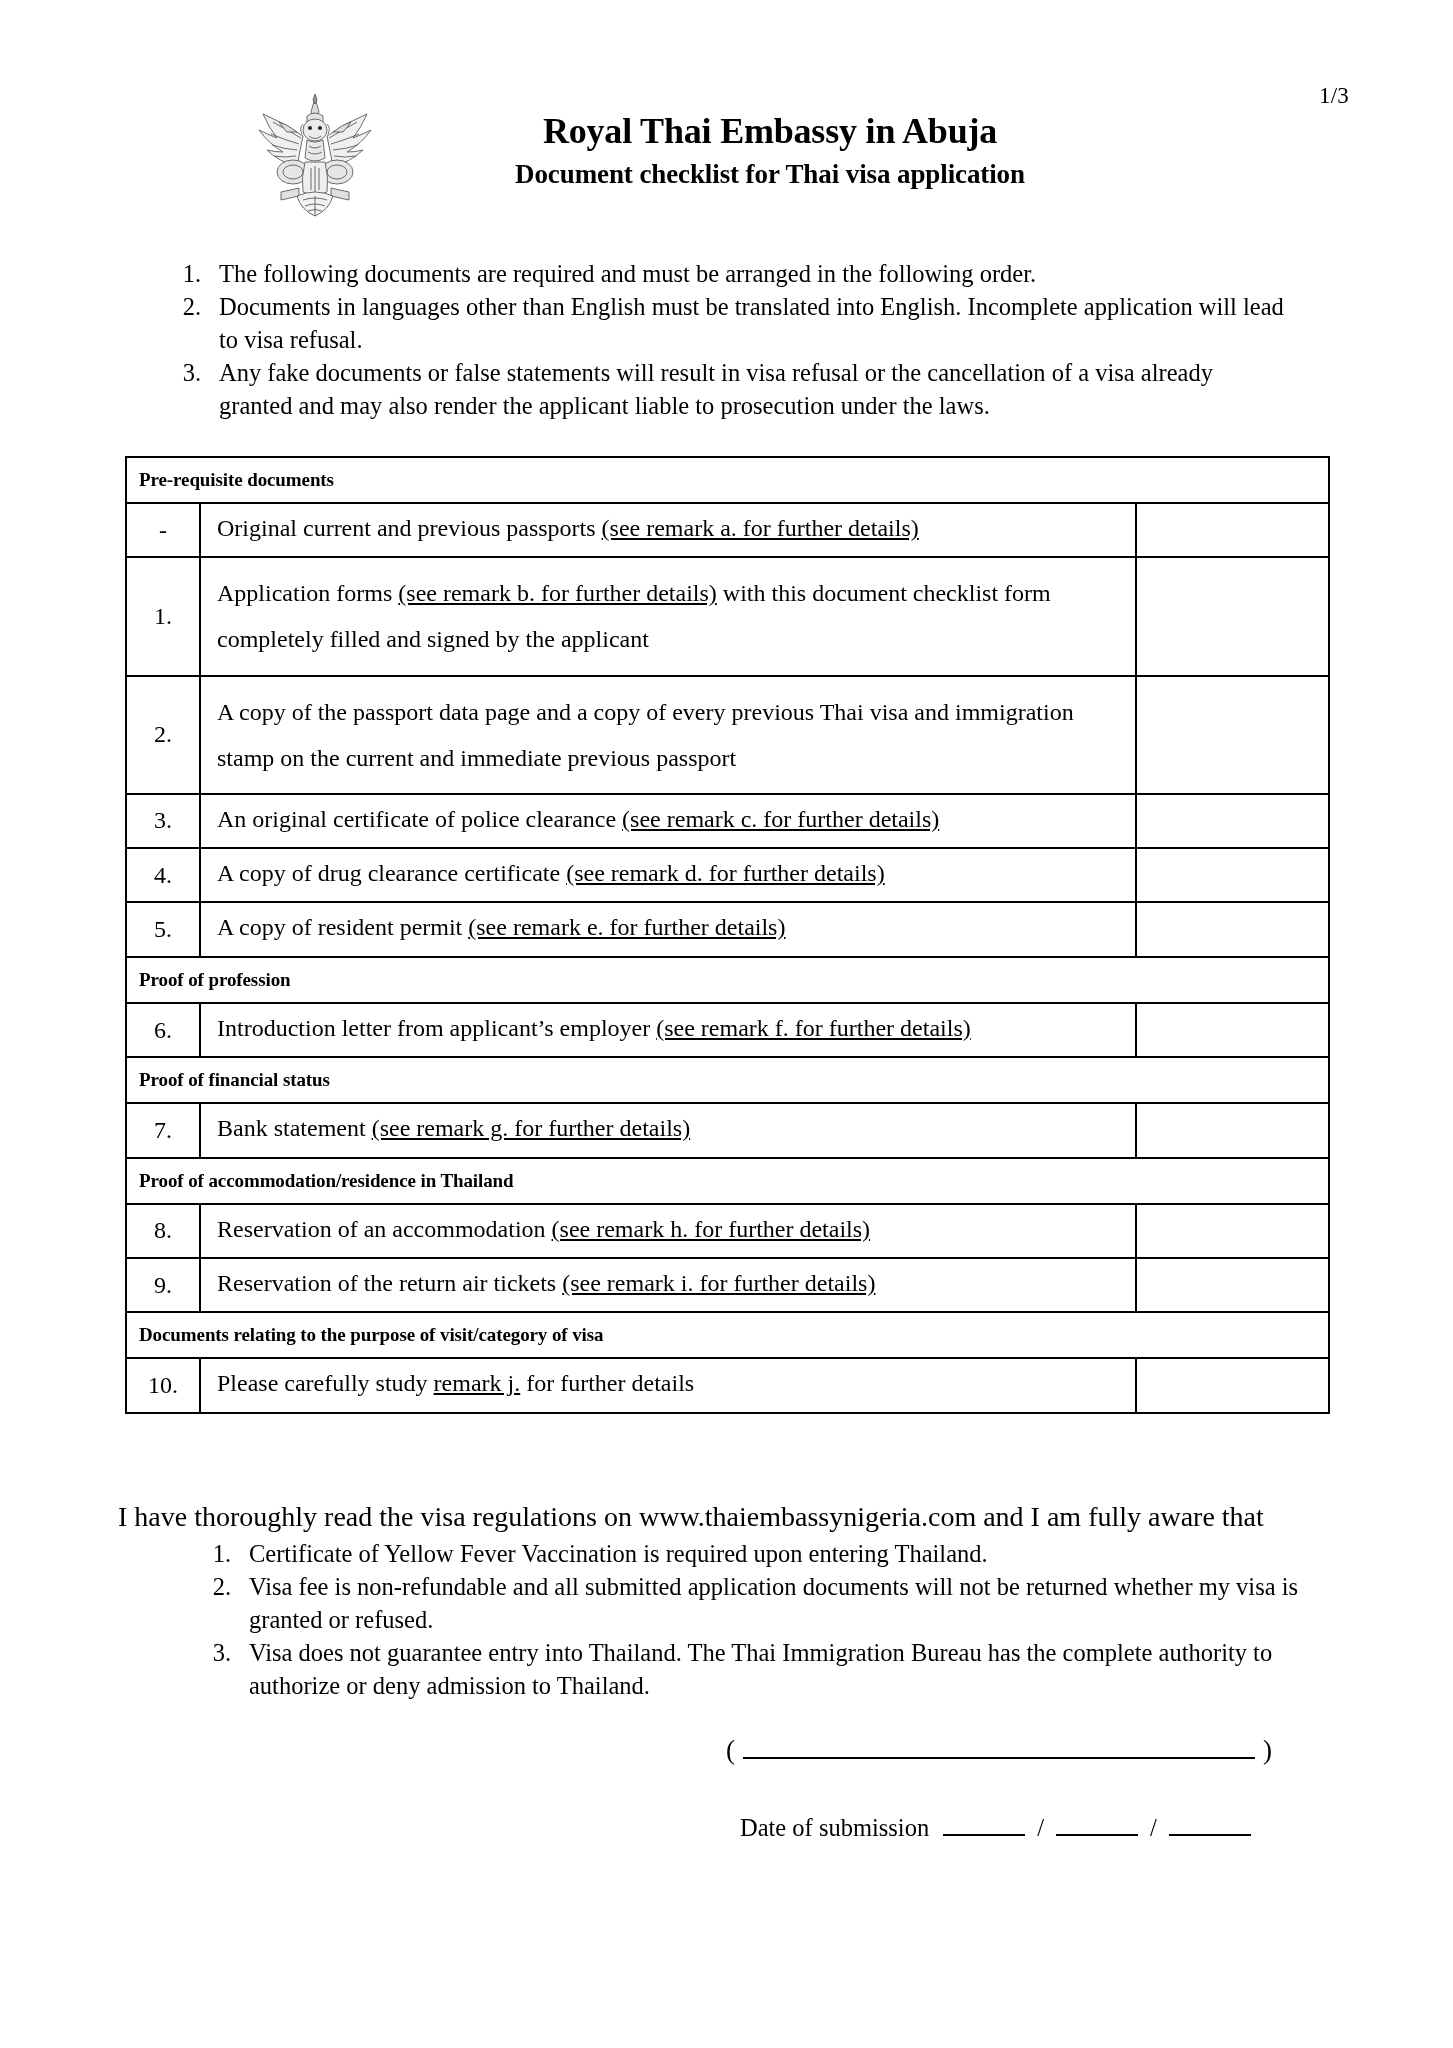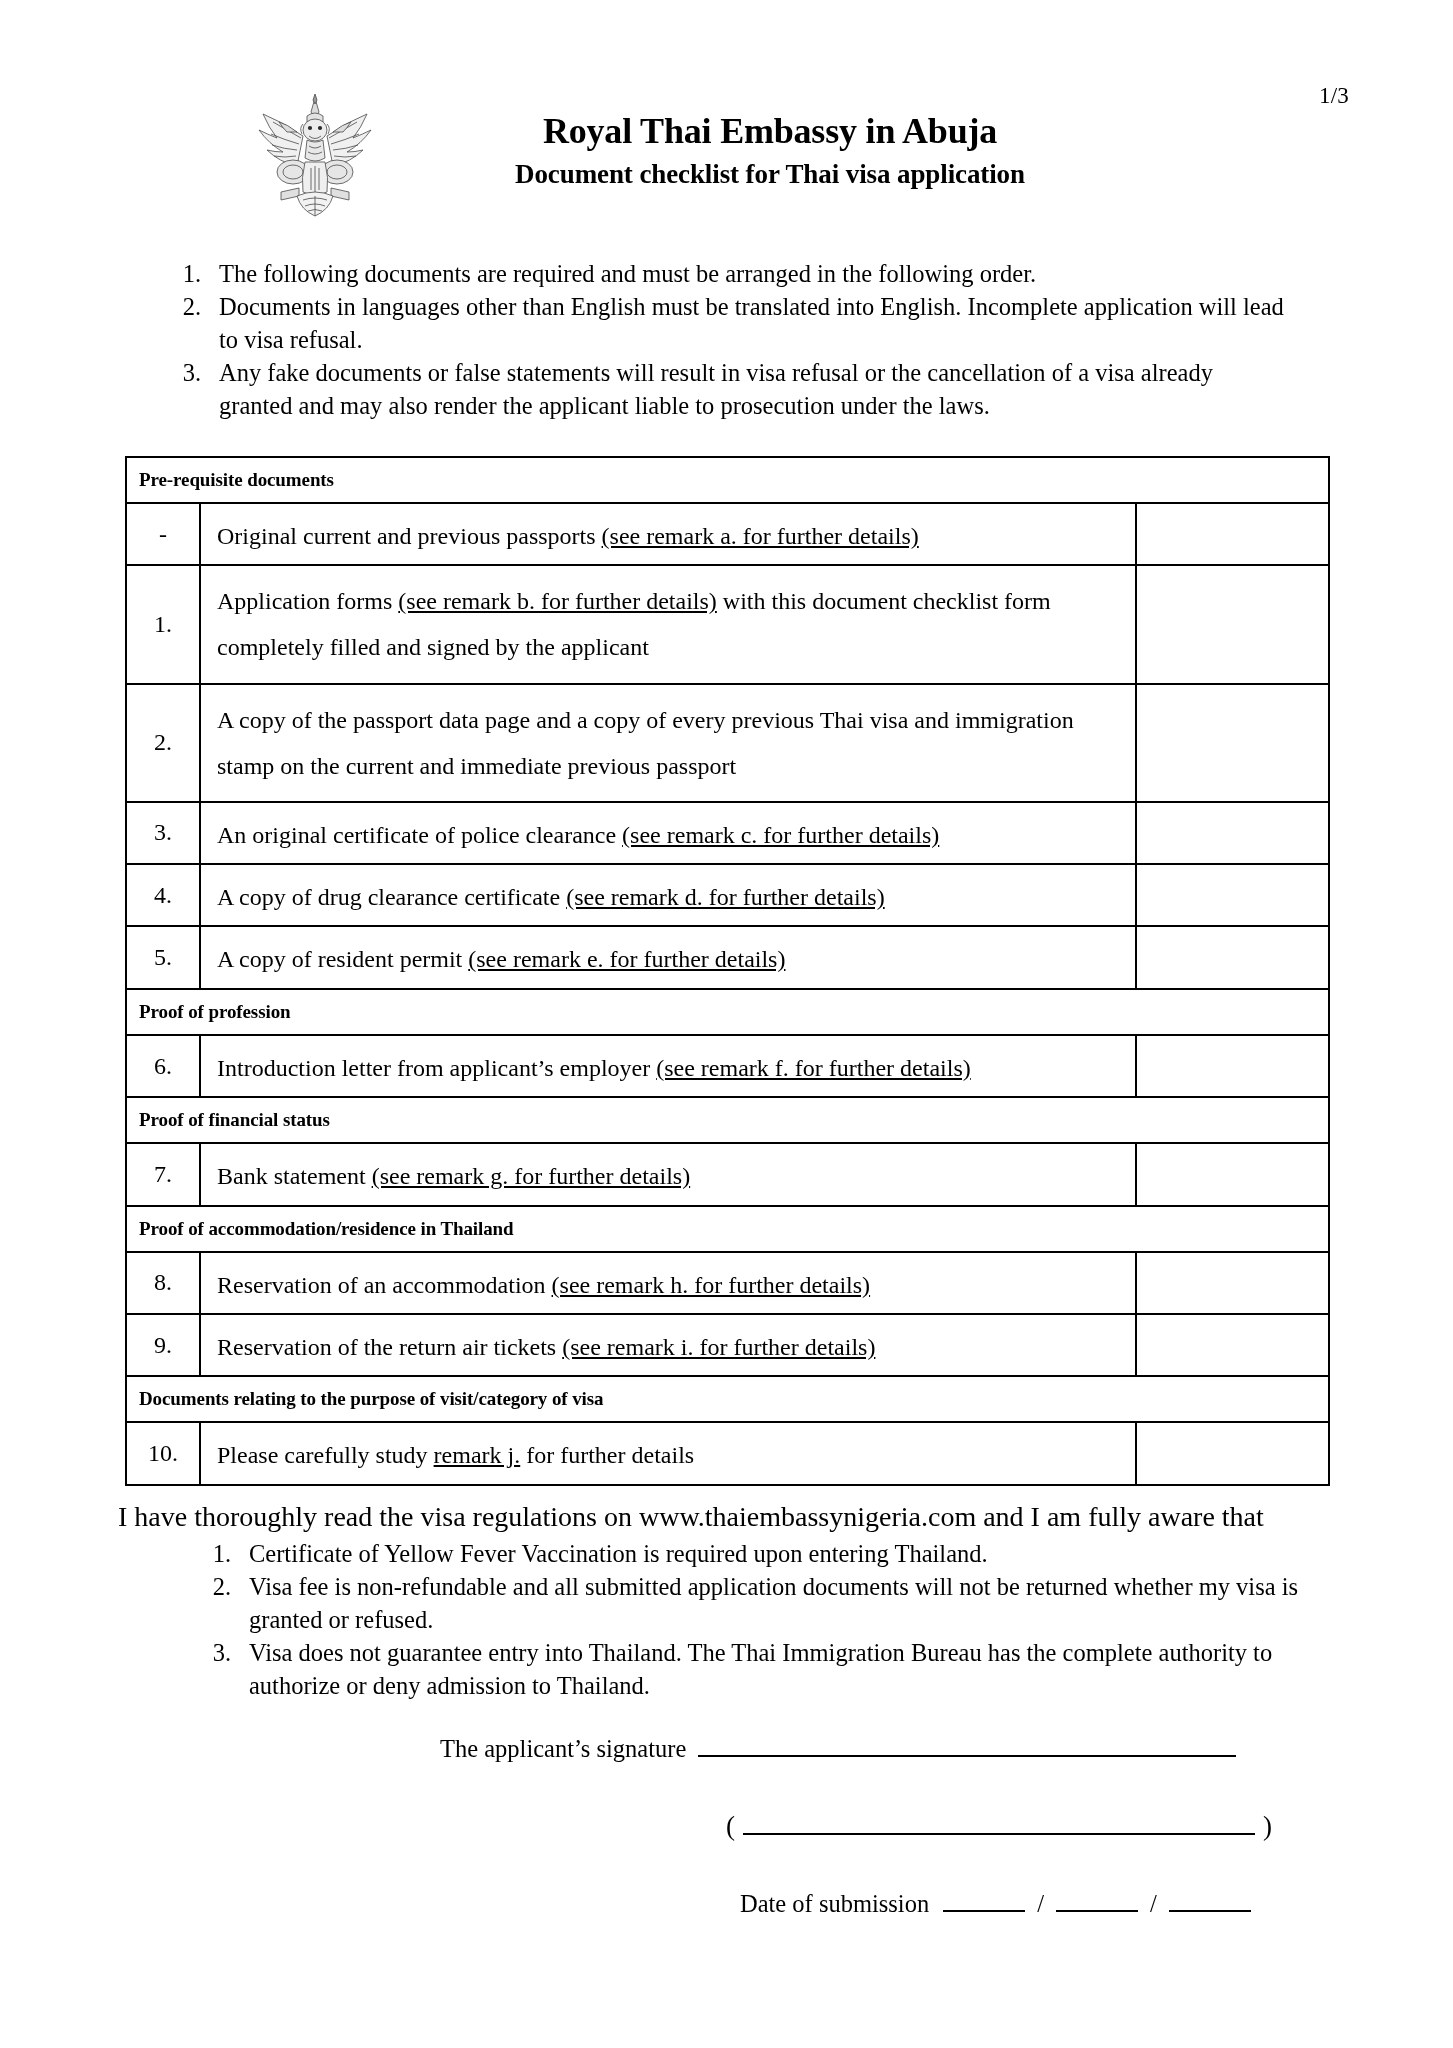--- a/index.html
+++ b/index.html
@@ -143,21 +143,21 @@
 
   .item-row td.num-cell {
     text-align: center;
     font-size: 24px;
   }
   .item-row td.text-cell {
     padding: 12px 26px 12px 16px;
     line-height: 1.92;
   }
   .item-row td.text-cell.single {
-    padding: 16px 10px 12px 16px;
+    padding: 8px 10px 12px 16px;
     line-height: 1.35;
   }
   .item-row td.mark-cell { }
 
   .rmk { text-decoration: underline; }
 
   
   .declaration {
     position: absolute;
     top: 1498px;
@@ -395,24 +395,20 @@
         <span class="decl-text">Visa fee is non-refundable and all submitted application documents will not be returned whether my visa is granted or refused.</span>
       </div>
       <div class="decl-item">
         <span class="decl-num">3.</span>
         <span class="decl-text">Visa does not guarantee entry into Thailand. The Thai Immigration Bureau has the complete authority to authorize or deny admission to Thailand.</span>
       </div>
     </div>
   </div>
 
   <div class="signature">
-    <div class="sig-line sig-row-1">
-      <span class="sig-label">The applicant’s signature</span>
-      <span class="rule"></span>
-    </div>
     <div class="sig-line sig-row-2">
       <span class="paren">(</span>
       <span class="rule"></span>
       <span class="paren">)</span>
     </div>
     <div class="sig-line sig-row-3">
       <span class="dlabel">Date of submission</span>
       <span class="rule-s"></span>
       <span class="slash">/</span>
       <span class="rule-s"></span>

